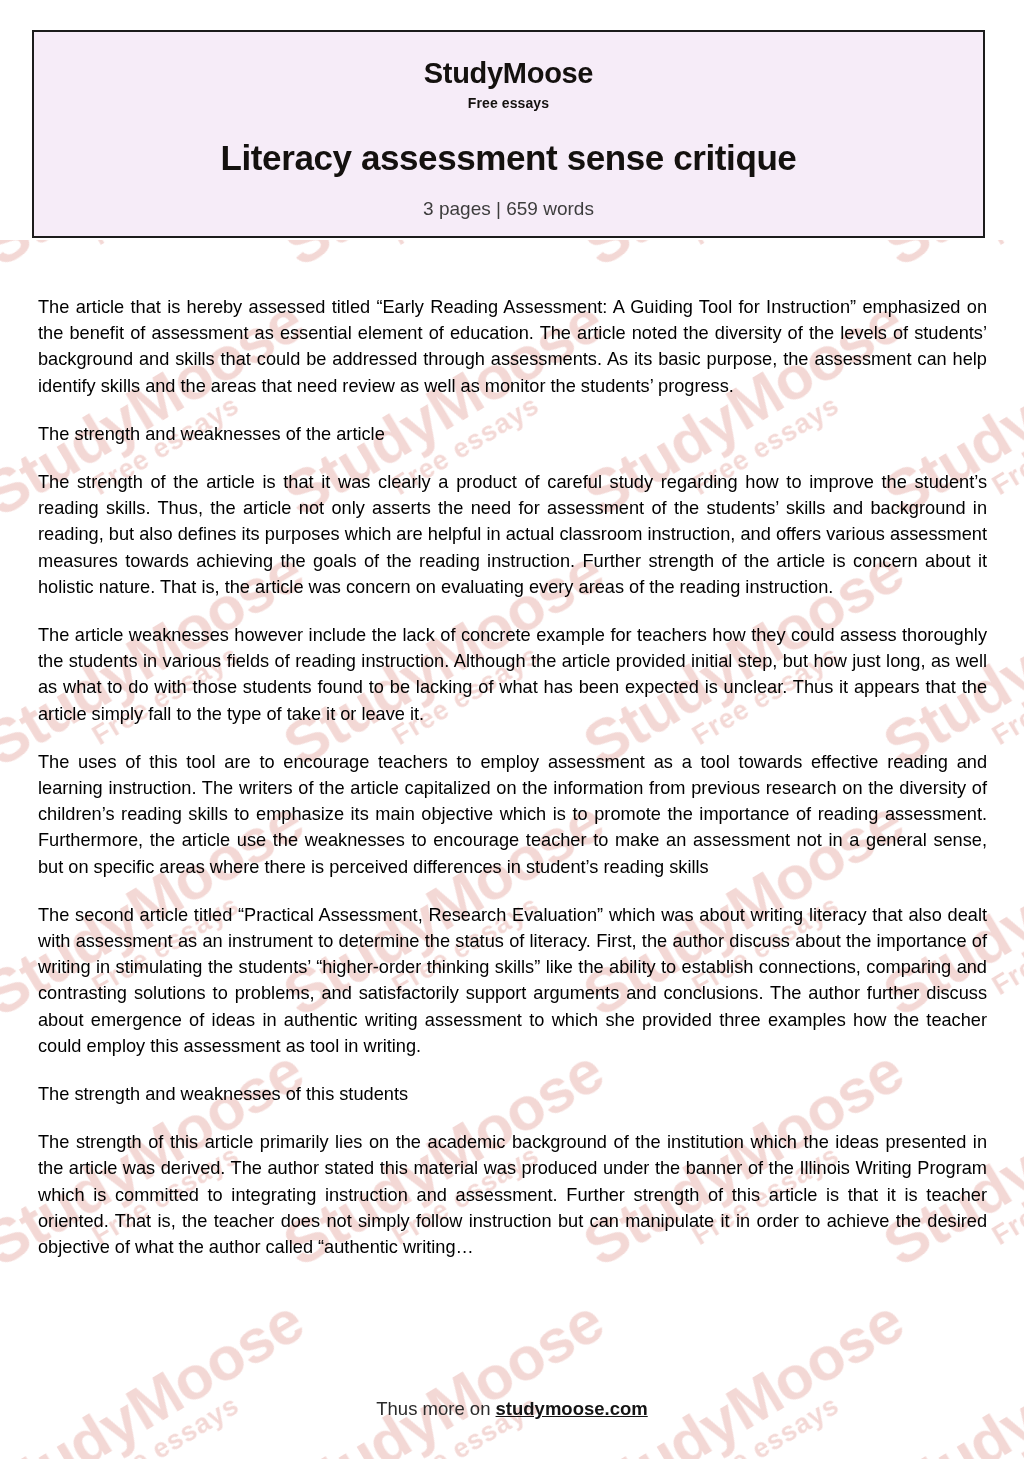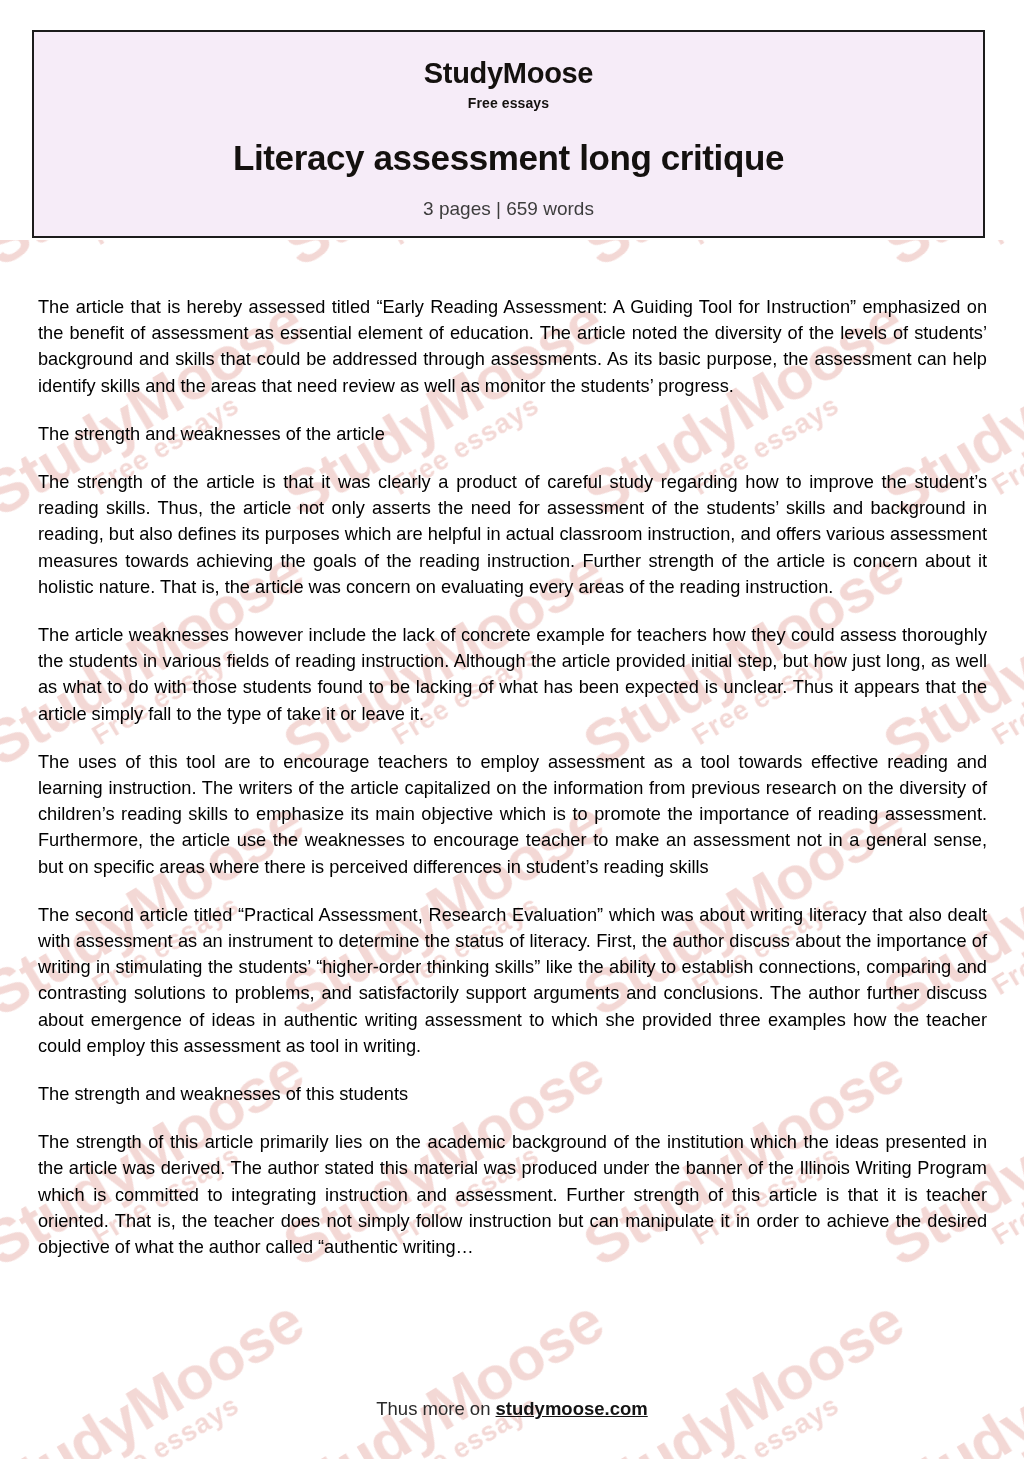--- a/index.html
+++ b/index.html
@@ -235,21 +235,21 @@
     </div>
     <div class="wm" style="left: 870px; top: 1130px; transform: rotate(-31deg);">
       <span class="wm-main">StudyMoose</span>
       <span class="wm-sub">Free essays</span>
     </div>
   </div>
 
 <div id="header-card">
   <div id="brand-name">StudyMoose</div>
   <div id="brand-tagline">Free essays</div>
-  <h1 id="doc-title">Literacy assessment long critique</h1>
+  <h1 id="doc-title">Literacy assessment sense critique</h1>
   <div id="doc-meta">3 pages | 659 words</div>
 </div>
 
 <div id="essay-body">
     <p class="para">The article that is hereby assessed titled “Early Reading Assessment: A Guiding Tool for Instruction” emphasized on the benefit of assessment as essential element of education. The article noted the diversity of the levels of students’ background and skills that could be addressed through assessments. As its basic purpose, the assessment can help identify skills and the areas that need review as well as monitor the students’ progress.</p>
     <p class="para subhead">The strength and weaknesses of the article</p>
     <p class="para">The strength of the article is that it was clearly a product of careful study regarding how to improve the student’s reading skills. Thus, the article not only asserts the need for assessment of the students’ skills and background in reading, but also defines its purposes which are helpful in actual classroom instruction, and offers various assessment measures towards achieving the goals of the reading instruction. Further strength of the article is concern about it holistic nature. That is, the article was concern on evaluating every areas of the reading instruction.</p>
     <p class="para">The article weaknesses however include the lack of concrete example for teachers how they could assess thoroughly the students in various fields of reading instruction. Although the article provided initial step, but how just long, as well as what to do with those students found to be lacking of what has been expected is unclear. Thus it appears that the article simply fall to the type of take it or leave it.</p>
     <p class="para">The uses of this tool are to encourage teachers to employ assessment as a tool towards effective reading and learning instruction. The writers of the article capitalized on the information from previous research on the diversity of children’s reading skills to emphasize its main objective which is to promote the importance of reading assessment. Furthermore, the article use the weaknesses to encourage teacher to make an assessment not in a general sense, but on specific areas where there is perceived differences in student’s reading skills</p>
     <p class="para">The second article titled “Practical Assessment, Research Evaluation” which was about writing literacy that also dealt with assessment as an instrument to determine the status of literacy. First, the author discuss about the importance of writing in stimulating the students’ “higher-order thinking skills” like the ability to establish connections, comparing and contrasting solutions to problems, and satisfactorily support arguments and conclusions. The author further discuss about emergence of ideas in authentic writing assessment to which she provided three examples how the teacher could employ this assessment as tool in writing.</p>

